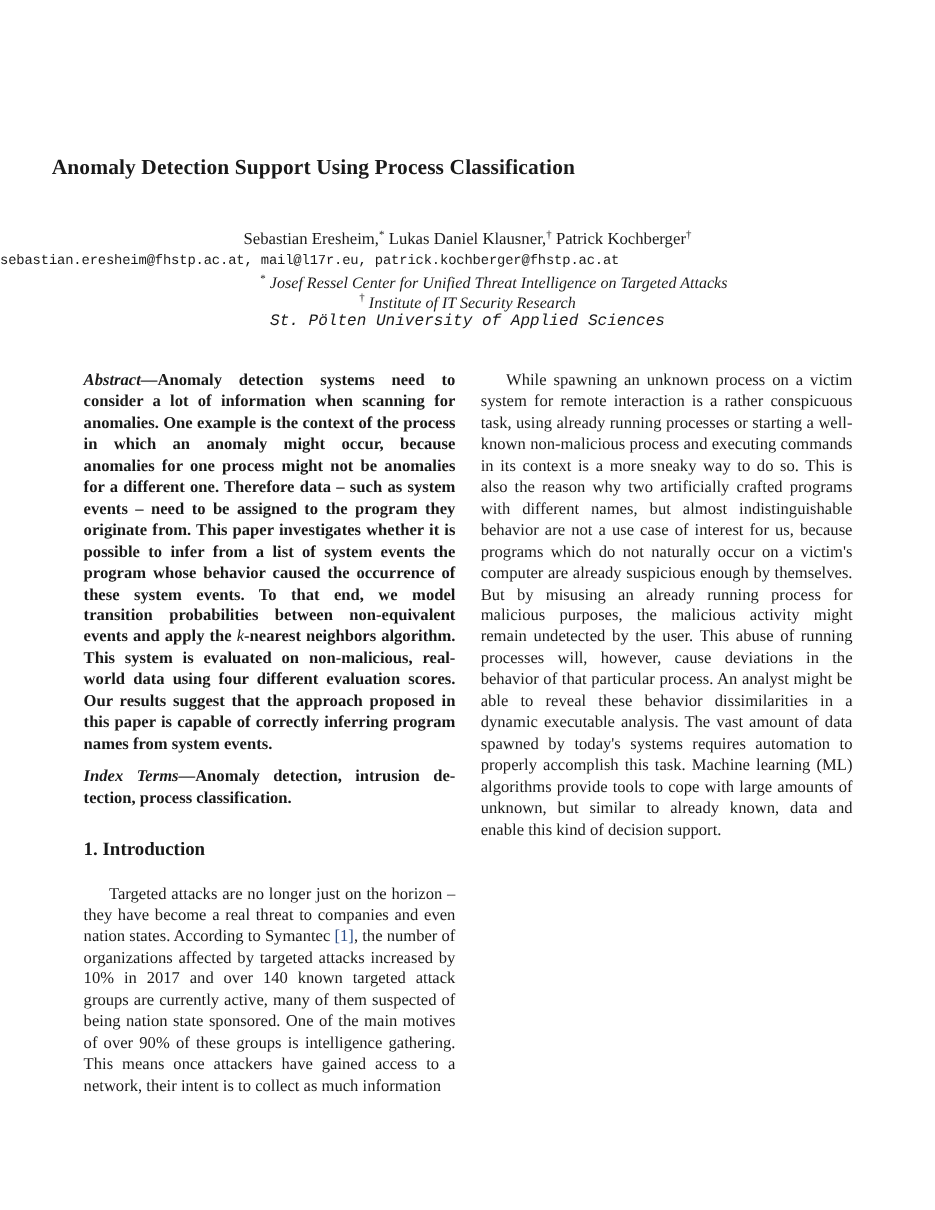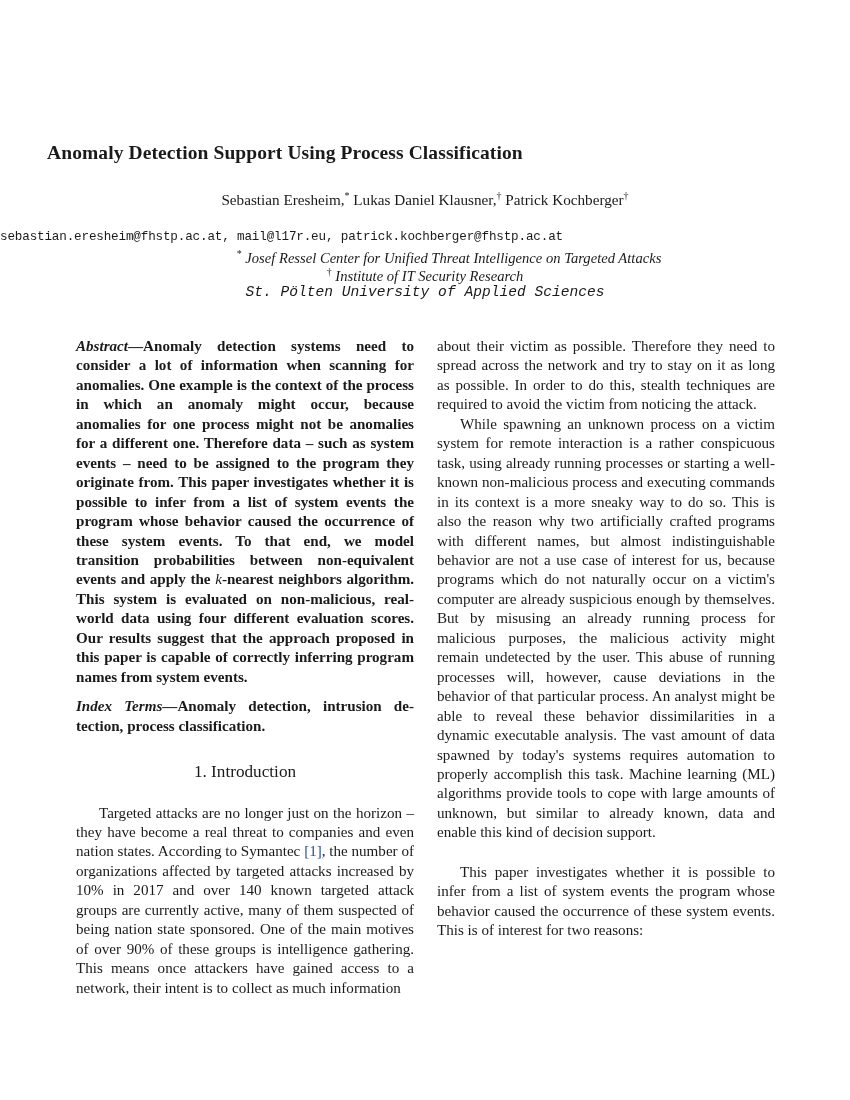--- a/index.html
+++ b/index.html
@@ -1,32 +1,32 @@
 <!DOCTYPE html>
 <html><head>
 <meta charset="utf-8">
 <style>
   html, body { margin: 0; padding: 0; background: #ffffff; }
   body { width: 850px; height: 1100px; position: relative; overflow: hidden; color: #1a1a1a; font-family: "DejaVu Serif", "Liberation Serif", serif; }
   .title { position: absolute; top: 142px; left: 0; width: 850px; text-align: left; font-family: "Liberation Serif", serif; font-weight: bold; font-size: 19.5px; letter-spacing: 0.1px; margin-left: 47px; }
-  .authors { position: absolute; top: 190px; left: 0; width: 850px; text-align: center; font-family: "Liberation Serif", serif; font-size: 15.2px; }
+  .authors { position: absolute; top: 208px; left: 0; width: 850px; text-align: center; font-family: "Liberation Serif", serif; font-size: 15.2px; }
   .authors sup { font-size: 10px; }
   .emails { position: absolute; top: 230px; left: 0; width: 850px; text-align: left; font-family: "Liberation Mono", monospace; font-size: 12.6px; letter-spacing: -0.15px; }
   .affil { position: absolute; left: 0; width: 850px; text-align: center; font-family: "Liberation Serif", serif; font-style: italic; font-size: 14.6px; }
   .affil sup { font-size: 10px; font-style: normal; }
   .col { position: absolute; width: 338px; font-family: "Liberation Serif", serif; font-size: 15.1px; line-height: 19.45px; text-align: justify; hyphens: manual; }
   .col p { margin: 0; }
   .left { left: 76px; top: 337px; }
   .right { left: 437px; top: 337px; }
   .abstract { font-weight: bold; }
   .abstract .lbl { font-style: italic; }
   .abstract i.math { font-weight: normal; font-style: italic; }
   .indent { text-indent: 23px; }
   .gap { height: 10px; }
-  .section { font-size: 17.2px; font-weight: normal; margin: 26px 0 22px 0; text-align: center; }
+  .section { font-size: 17.2px; font-weight: bold; margin: 26px 0 22px 0; text-align: left; }
   .ref { color: #2c4f8a; }
 </style>
 </head>
 <body>
 
 <div class="title">Anomaly Detection Support Using Process Classification</div>
 
 <div class="authors">
   <span>Sebastian Eresheim,</span><sup>*</sup>
   <span>Lukas Daniel Klausner,</span><sup>†</sup>
@@ -49,17 +49,15 @@
 
 <div class="col left">
   <p class="abstract"><span class="lbl">Abstract</span><span>—</span><span>Anomaly detection systems need to consider a lot of information when scanning for anomalies. One example is the context of the pro­cess in which an anomaly might occur, because anomalies for one process might not be anomalies for a different one. Therefore data – such as system events – need to be assigned to the pro­gram they originate from. This paper investigates whether it is possible to infer from a list of system events the program whose behavior caused the occurrence of these system events. To that end, we model transition probabilities between non-equivalent events and apply the </span><i class="math">k</i><span>-nearest neigh­bors algorithm. This system is evaluated on non-malicious, real-world data using four different evaluation scores. Our results suggest that the approach proposed in this paper is capable of correctly inferring program names from system events.</span></p>
   <div class="gap"></div>
   <p class="abstract"><span class="lbl">Index Terms</span><span>—</span><span>Anomaly detection, intrusion de­tection, process classification.</span></p>
   <div class="section">1. Introduction</div>
   <p class="indent"><span>Targeted attacks are no longer just on the hori­zon – they have become a real threat to companies and even nation states. According to Symantec </span><span class="ref">[1]</span><span>, the number of organizations affected by targeted attacks increased by 10% in 2017 and over 140 known targeted attack groups are currently active, many of them suspected of being nation state spon­sored. One of the main motives of over 90% of these groups is intelligence gathering. This means once attackers have gained access to a network, their intent is to collect as much information</span></p>
 </div>
 
 <div class="col right">
-    <p>about their victim as possible. Therefore they need to spread across the network and try to stay on it as long as possible. In order to do this, stealth techniques are required to avoid the victim from noticing the attack.</p>
   <p class="indent">While spawning an unknown process on a victim system for remote interaction is a rather conspicuous task, using already running processes or starting a well-known non-malicious process and executing commands in its context is a more sneaky way to do so. This is also the reason why two artificially crafted programs with different names, but almost indistinguishable behavior are not a use case of interest for us, because programs which do not naturally occur on a victim's computer are already suspicious enough by themselves. But by misusing an already running process for malicious purposes, the malicious activity might remain undetected by the user. This abuse of running processes will, however, cause deviations in the behavior of that particular process. An analyst might be able to reveal these behavior dissimilarities in a dynamic executable analysis. The vast amount of data spawned by today's systems requires automation to properly accomplish this task. Machine learning (ML) algorithms provide tools to cope with large amounts of unknown, but similar to already known, data and enable this kind of decision support.</p>
   <div style="height:20px"></div>
-  <p class="indent">This paper investigates whether it is possible to infer from a list of system events the program whose behavior caused the occurrence of these sys­tem events. This is of interest for two reasons:</p>
 </div>
 
 </body></html>

